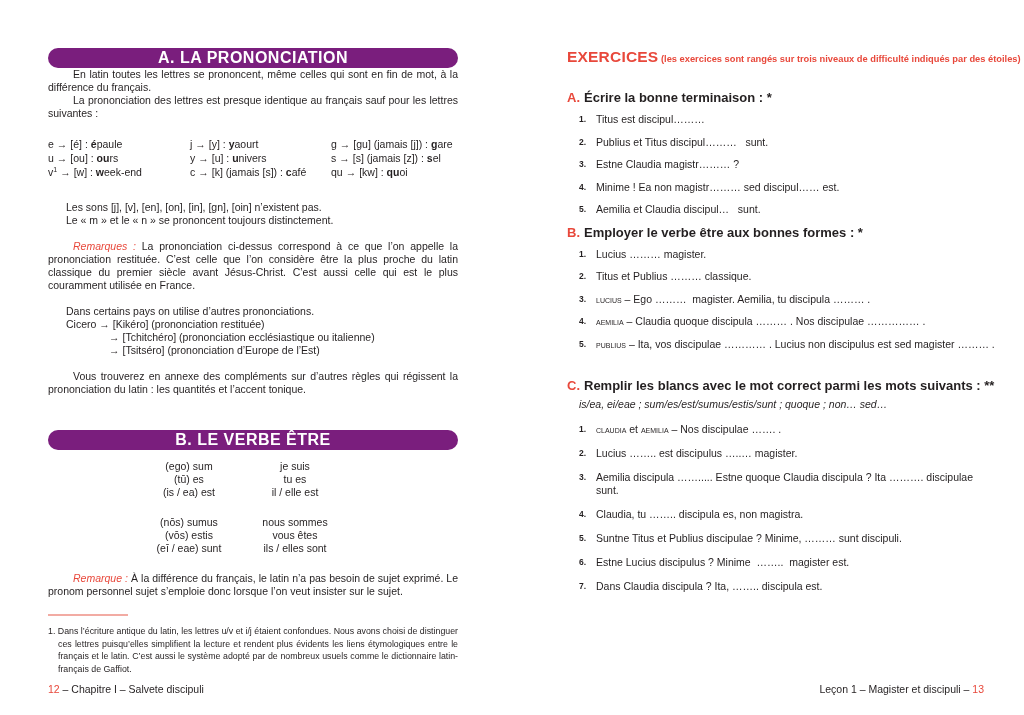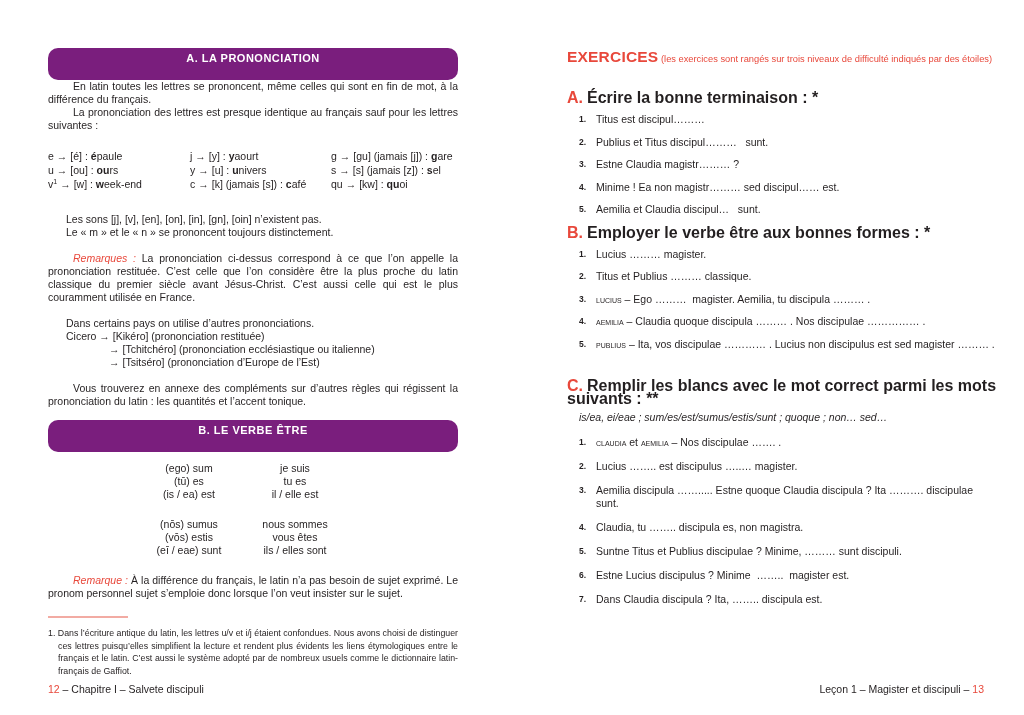--- a/index.html
+++ b/index.html
@@ -5,24 +5,24 @@
   html,body { margin:0; padding:0; background:#ffffff; }
   .spread {
     position:relative; width:1024px; height:715px; background:#ffffff;
     font-family:"Liberation Sans", sans-serif; color:#231f20;
     font-size:10.5px; line-height:13px; overflow:hidden;
   }
   
   .page-left { position:absolute; left:48px; top:48px; width:410px; }
   .banner {
     background:#7a1e7d; color:#ffffff; text-align:center; font-weight:bold;
-    font-size:11px; letter-spacing:.5px; height:32px; line-height:20px;
+    font-size:16px; letter-spacing:.5px; height:20px; line-height:20px;
     border-radius:10px;
   }
-  .banner-b { margin-top:12px; }
+  .banner-b { margin-top:34px; }
   .body-block { }
   p.para { margin:0; text-align:justify; text-indent:25px; }
   p.para.spaced { margin-top:13px; }
   .pron-table { display:flex; margin-top:17px; }
   .pron-col { white-space:nowrap; }
   .pron-col1 { width:142px; }
   .pron-col2 { width:141px; }
   .pron-col3 { flex:1; }
   .pron-row { height:14px; line-height:14px; }
   .arrow { font-weight:bold; margin:0 3px; }
@@ -43,22 +43,22 @@
     padding-left:10px; text-indent:-10px; text-align:justify;
   }
   .footer { position:absolute; bottom:19px; font-size:10.5px; }
   .footer-left { left:48px; }
   .footer-right { right:40px; text-align:center; }
   .page-num { color:#e8483b; }
   
   .page-right { position:absolute; left:567px; top:50px; width:431px; }
   .ex-header-row { white-space:nowrap; }
   .ex-main-title { color:#e8483b; font-weight:bold; font-size:15.5px; letter-spacing:.2px; }
-  .ex-main-sub { color:#e8483b; font-weight:normal; font-size:9.3px; }
-  .ex-section-header { font-weight:bold; font-size:16px; margin-bottom:9px; }
+  .ex-main-sub { color:#e8483b; font-weight:bold; font-size:9.3px; }
+  .ex-section-header { font-weight:bold; font-size:13px; margin-bottom:9px; }
   .ex-label { color:#e8483b; margin-right:4px; }
   .ex-a { margin-top:25px; }
   .ex-b { margin-top:8px; }
   .ex-c { margin-top:28px; }
   .ex-item { display:flex; margin-bottom:9.5px; padding-left:12px; }
   .ex-c .ex-item { margin-bottom:11px; }
   .ex-num { width:17px; flex:0 0 17px; font-weight:bold; font-size:8.5px; line-height:13px; }
   .ex-text { flex:1; }
   .sc { font-variant:small-caps; }
   .word-bank { font-style:italic; margin:6px 0 12px 12px; }

